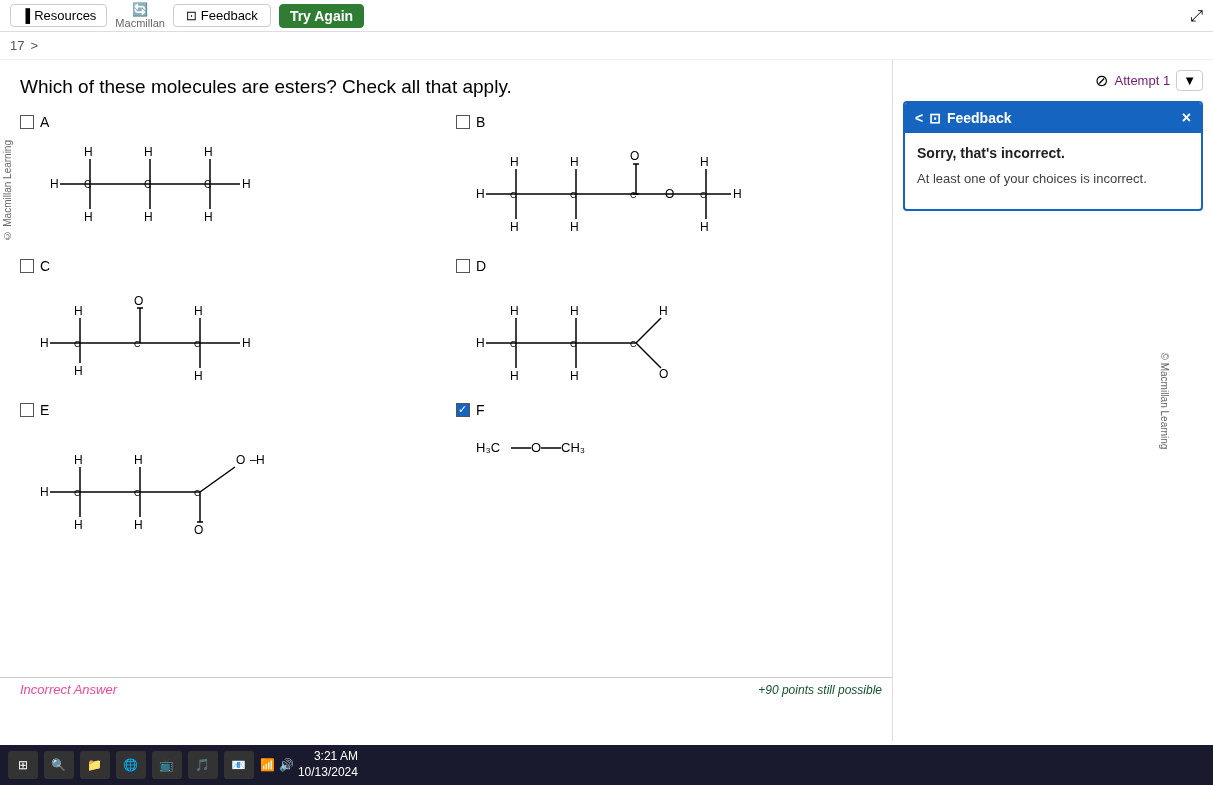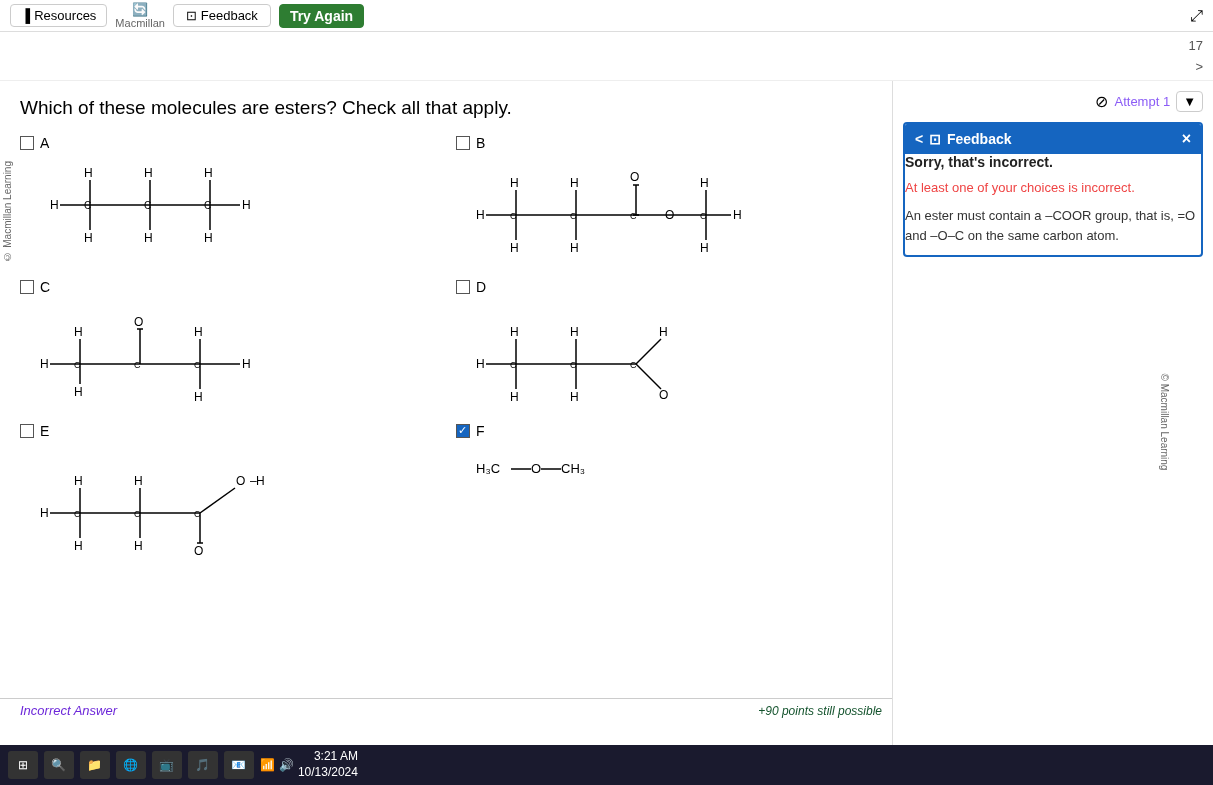--- a/index.html
+++ b/index.html
@@ -21,23 +21,22 @@
       padding: 3px 10px; border: 1px solid #ccc; border-radius: 4px;
       background: #fff; font-size: 13px; cursor: pointer;
     }
     .top-bar-btn.green { background: #2e7d32; color: #fff; border-color: #2e7d32; font-weight: bold; font-size: 14px; justify-content: flex-end; }
     .penalized { display: flex; flex-direction: column; align-items: center; font-size: 11px; color: #666; }
     .penalized span:first-child { font-size: 13px; }
     .feedback-btn { display: flex; align-items: center; gap: 4px; padding: 3px 12px; border: 1px solid #ccc; border-radius: 4px; background: #fff; font-size: 13px; cursor: pointer; }
 
     
     .breadcrumb {
-      display: flex; align-items: flex-end; padding: 6px 10px; font-size: 13px; color: #555; gap: 6px;
+      display: flex; align-items: flex-start; padding: 6px 10px; font-size: 13px; color: #555; gap: 6px;
       border-bottom: 1px solid #eee;
-      flex-direction: column;
     }
 
     
     .main-area {
       display: flex;
       height: calc(785px - 32px - 32px - 40px);
     }
 
     
     .question-panel {
@@ -50,42 +49,42 @@
     
     .right-panel {
       width: 320px;
       padding: 10px;
       position: relative;
     }
 
     .attempt-row {
       display: flex; align-items: center; gap: 6px; justify-content: flex-end; margin-bottom: 10px;
     }
-    .attempt-label { font-size: 13px; color: #8b5cf6; }
+    .attempt-label { font-size: 13px; color: #701a75; }
     .attempt-dropdown { font-size: 13px; border: 1px solid #ccc; border-radius: 4px; padding: 2px 6px; cursor: pointer; }
 
     
     .feedback-card {
       background: #fff;
       border: 2px solid #1565c0;
       border-radius: 4px;
       overflow: hidden;
     }
     .feedback-card-header {
       background: #1565c0;
       color: #fff;
       display: flex; align-items: center; justify-content: space-between;
       padding: 6px 10px;
       font-size: 14px; font-weight: bold;
     }
     .feedback-card-header-left { display: flex; align-items: center; gap: 6px; }
-    .feedback-card-body { padding: 0; font-size: 13px; color: #222; }
+    .feedback-card-body { padding: 12px; font-size: 13px; color: #222; }
     .feedback-card-body p { margin-bottom: 8px; }
     .feedback-card-body .sorry { font-weight: bold; font-size: 14px; }
-    .feedback-card-body .at-least { color: #ef4444; line-height: 1.5; }
+    .feedback-card-body .at-least { color: #404040; line-height: 1.5; }
     .feedback-card-body .ester-info { color: #333; line-height: 1.6; }
     .close-x { cursor: pointer; font-size: 16px; font-weight: bold; color: #fff; background: none; border: none; }
 
     
     .question-text { font-size: 19px; margin-bottom: 16px; }
 
     
     .molecules-grid {
       display: grid;
       grid-template-columns: 1fr 1fr;
@@ -107,21 +106,21 @@
 
     
     .bottom-bar {
       position: absolute;
       bottom: 40px;
       left: 0; right: 0;
       border-top: 1px solid #ccc;
       padding: 4px 20px;
       display: flex; align-items: center;
     }
-    .incorrect-answer { color: #6d28d9; font-size: 13px; font-style: italic; text-align: right; }
+    .incorrect-answer { color: #ec4899; font-size: 13px; font-style: italic; text-align: right; }
 
     
     .points-possible {
       position: absolute;
       bottom: 44px;
       right: 10px;
       font-size: 12px; color: #14532d; font-style: italic;
     }
 
     
@@ -454,21 +453,20 @@
         <div class="feedback-card-header-left">
           <span style="cursor:pointer;">&lt;</span>
           <span>⊡</span>
           <span>Feedback</span>
         </div>
         <button class="close-x">×</button>
       </div>
       <div class="feedback-card-body">
         <p class="sorry">Sorry, that's incorrect.</p>
         <p class="at-least">At least one of your choices is incorrect.</p>
-        <p class="ester-info">An ester must contain a –COOR group, that is, =O and –O–C on the same carbon atom.</p>
       </div>
     </div>
 
     <div class="watermark-right">© Macmillan Learning</div>
   </div>
 
 </div>
 
 <div class="taskbar">
   <div class="taskbar-icon">⊞</div>

